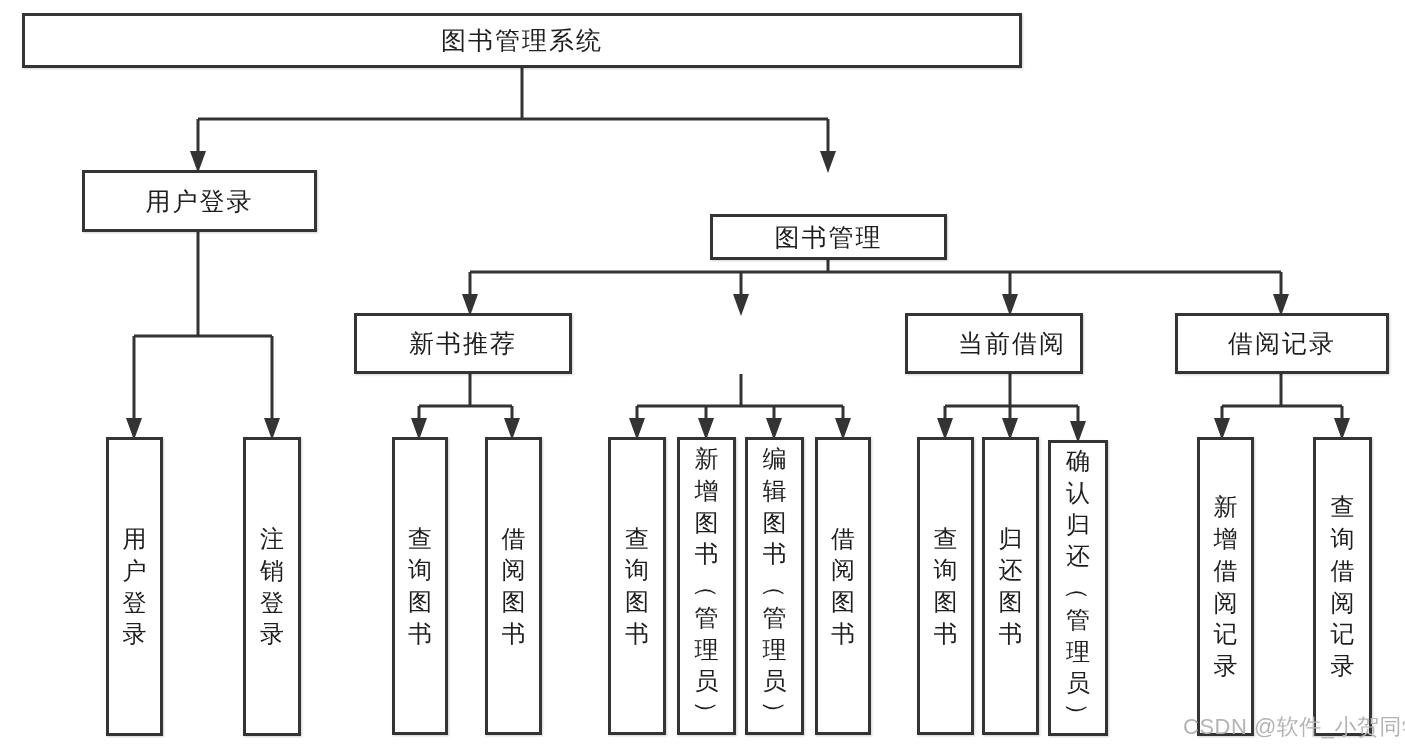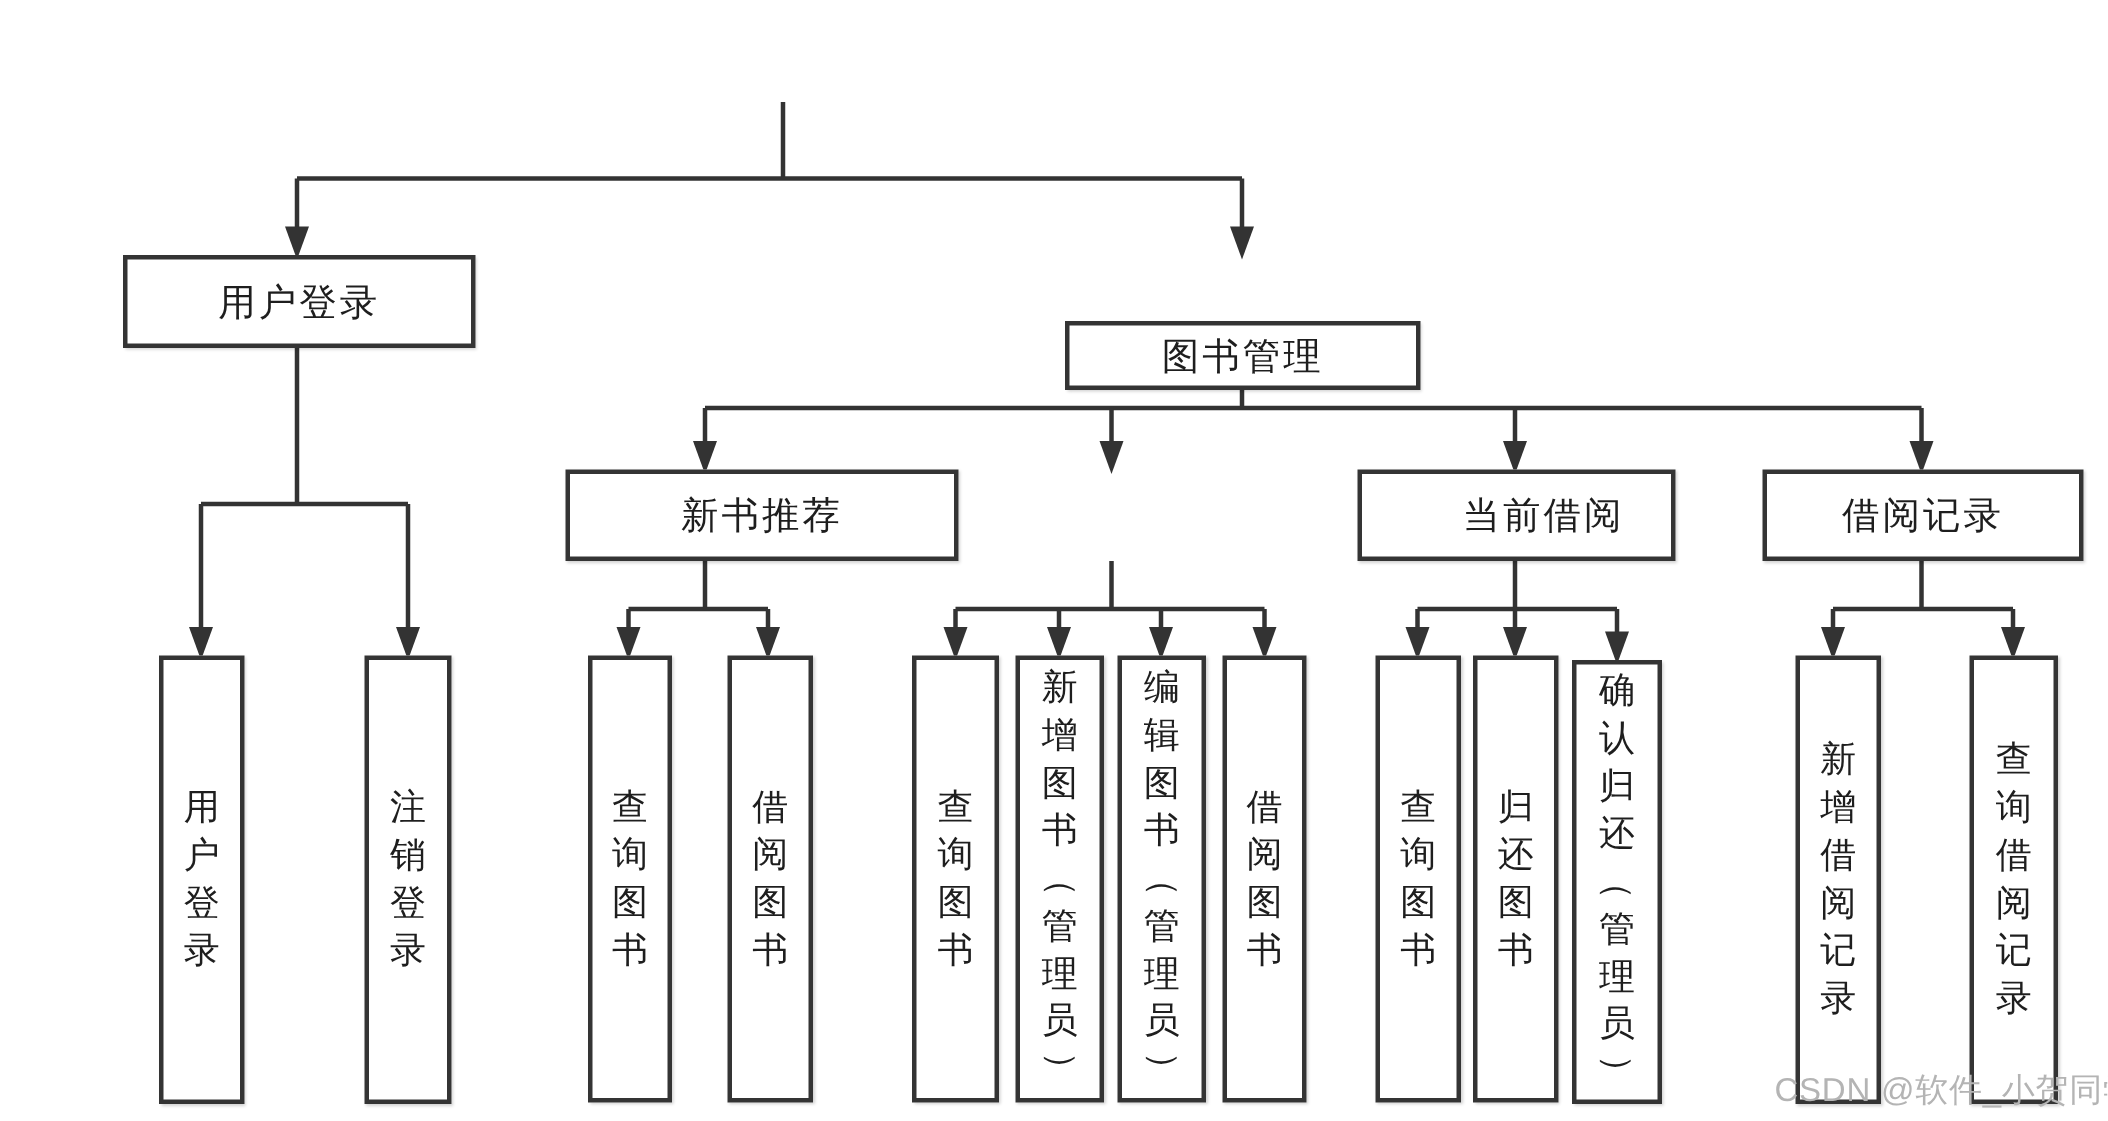--- a/index.html
+++ b/index.html
@@ -96,26 +96,27 @@
       <line x1="1078" x2="1078" y1="406" y2="424" stroke="#333333" stroke-width="3"></line>
       <polygon points="1070,421 1086,421 1078,443" fill="#333333"></polygon>
       <line x1="1281" x2="1281" y1="374" y2="407" stroke="#333333" stroke-width="3"></line>
       <line x1="1222" x2="1342" y1="406" y2="406" stroke="#333333" stroke-width="3"></line>
       <line x1="1222" x2="1222" y1="406" y2="421" stroke="#333333" stroke-width="3"></line>
       <polygon points="1214,418 1230,418 1222,440" fill="#333333"></polygon>
       <line x1="1342" x2="1342" y1="406" y2="421" stroke="#333333" stroke-width="3"></line>
       <polygon points="1334,418 1350,418 1342,440" fill="#333333"></polygon>
     </svg>
 
+  <div class="box h-box" style="left:22px; top:13px; width:1000px; height:55px;">图书管理系统</div>
 
   <div class="box h-box" style="left:82px; top:170px; width:235px; height:62px;">用户登录</div>
   <div class="box h-box" style="left:710px; top:170px; width:237px; height:46px;margin-top:44px;">图书管理</div>
 
-  <div class="box h-box" style="left:377px; top:313px; width:262px; height:61px;">新书推荐</div>
-  <div class="box h-box" style="left:905px; top:313px; width:212px; height:61px;padding-left:36px;">当前借阅</div>
+  <div class="box h-box" style="left:354px; top:313px; width:218px; height:61px;">新书推荐</div>
+  <div class="box h-box" style="left:905px; top:313px; width:178px; height:61px;padding-left:36px;">当前借阅</div>
   <div class="box h-box" style="left:1175px; top:313px; width:214px; height:61px;text-align:right;">借阅记录</div>
 
   <div class="box v-box" style="left:106px; top:437px; width:57px; height:299px;">
       <span>用</span>
       <span>户</span>
       <span>登</span>
       <span>录</span>
     </div>
   <div class="box v-box" style="left:243px; top:437px; width:58px; height:299px;">
       <span>注</span>

